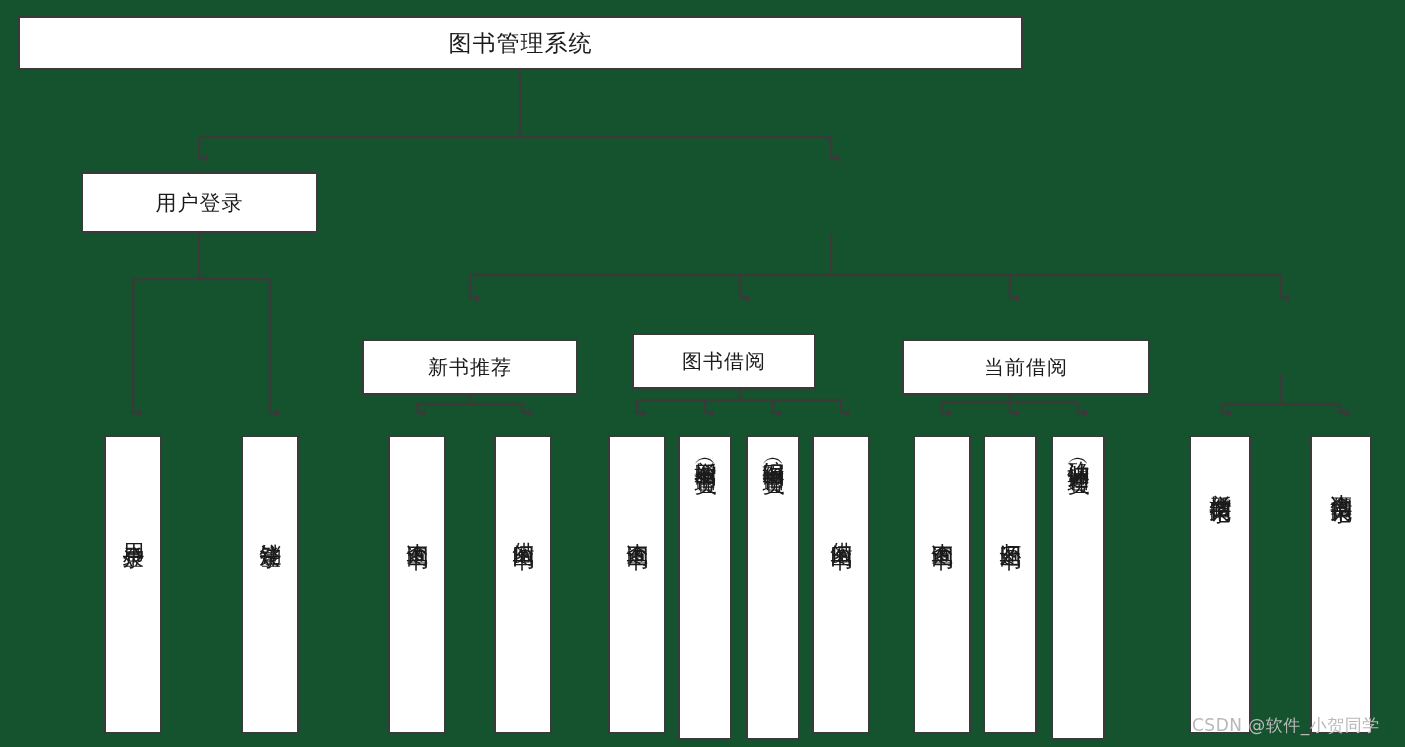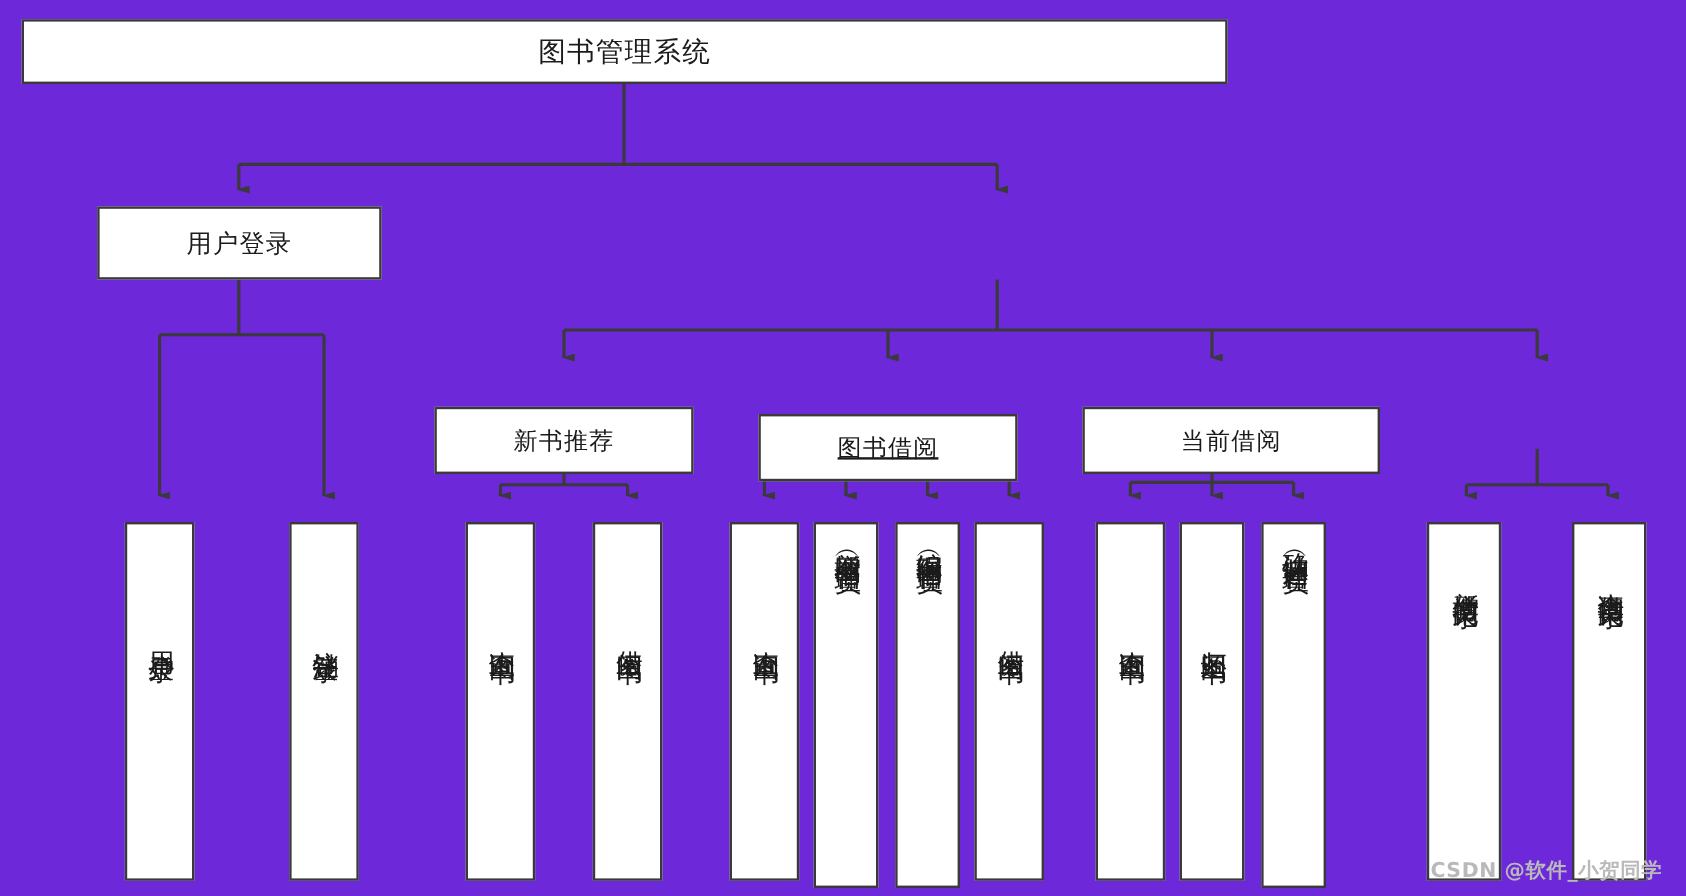--- a/index.html
+++ b/index.html
@@ -7,21 +7,21 @@
     padding: 0;
     background: #ffffff;
   }
   body {
     font-family: "DejaVu Sans", "Liberation Sans", sans-serif;
   }
   #canvas {
     position: relative;
     width: 1405px;
     height: 747px;
-    background: #6d28d9;
+    background: #14532d;
     overflow: hidden;
   }
   #edges {
     position: absolute;
     left: 0;
     top: 0;
     width: 1405px;
     height: 747px;
   }
   .node {
@@ -70,21 +70,20 @@
   }
   #watermark {
     position: absolute;
     left: 1192px;
     top: 714px;
     font-size: 17px;
     color: #b9b9b9;
     letter-spacing: 0.5px;
     white-space: nowrap;
     pointer-events: none;
-    font-weight: bold;
   }
 </style>
 </head>
 <body>
 
 <div id="canvas">
 
   <svg id="edges" viewBox="0 0 1405 747" xmlns="http://www.w3.org/2000/svg">
     <defs>
       <marker id="arrow" markerWidth="10" markerHeight="12" refX="3.2" refY="9" orient="auto" markerUnits="userSpaceOnUse">
@@ -139,21 +138,21 @@
     <span class="hlabel">图书管理系统</span>
   </div>
 
   <div class="node level2" style="left:81px; top:172px; width:237px; height:61px;">
     <span class="hlabel">用户登录</span>
   </div>
 
   <div class="node level3" style="left:362px; top:318px; width:216px; height:56px;">
     <span class="hlabel">新书推荐</span>
   </div>
-  <div class="node level3" style="left:632px; top:324px; width:216px; height:56px;text-decoration:underline;">
+  <div class="node level3" style="left:632px; top:312px; width:184px; height:56px;">
     <span class="hlabel">图书借阅</span>
   </div>
   <div class="node level3" style="left:902px; top:318px; width:248px; height:56px;">
     <span class="hlabel">当前借阅</span>
   </div>
 
   <div class="node leaf leaf-mid" style="left:104px; top:435px; width:58px; height:299px;">
     <span class="vlabel">用户登录</span>
   </div>
   <div class="node leaf leaf-mid" style="left:241px; top:435px; width:58px; height:299px;">

